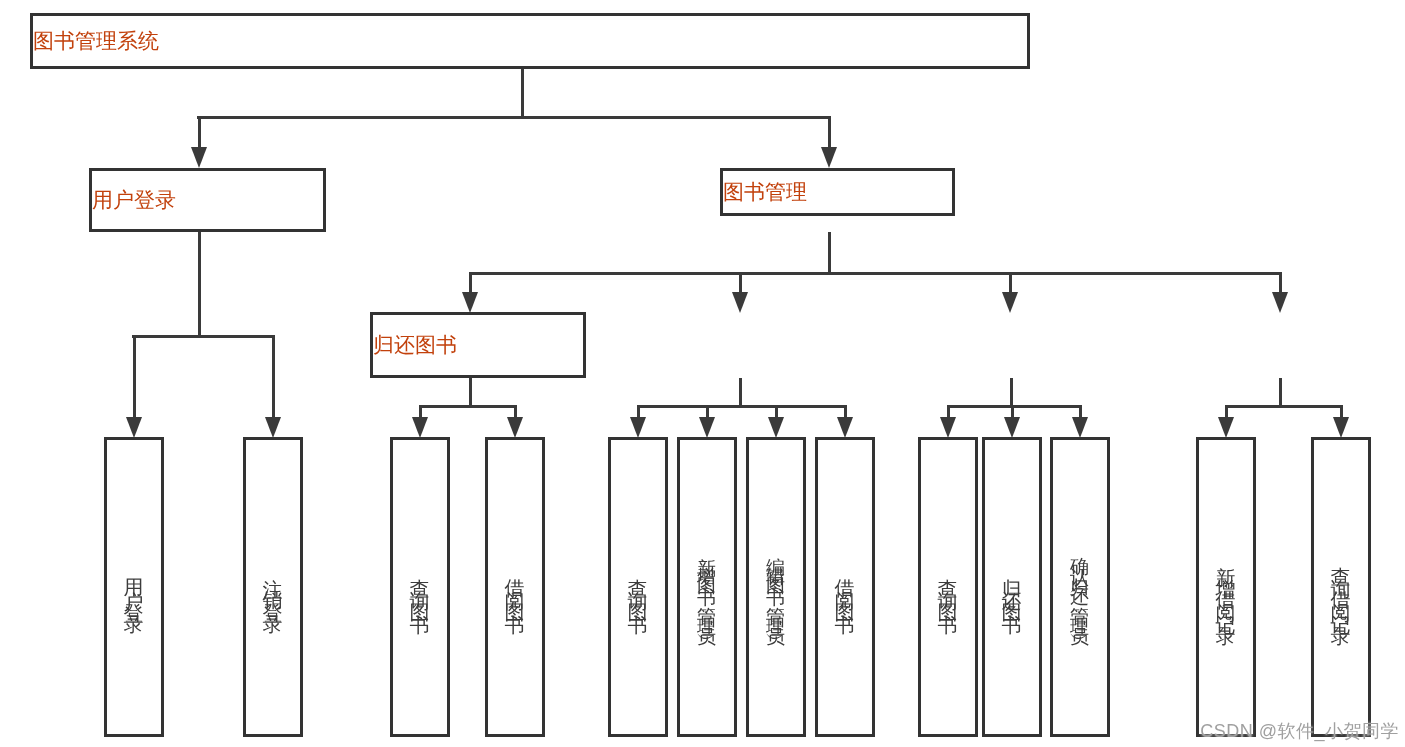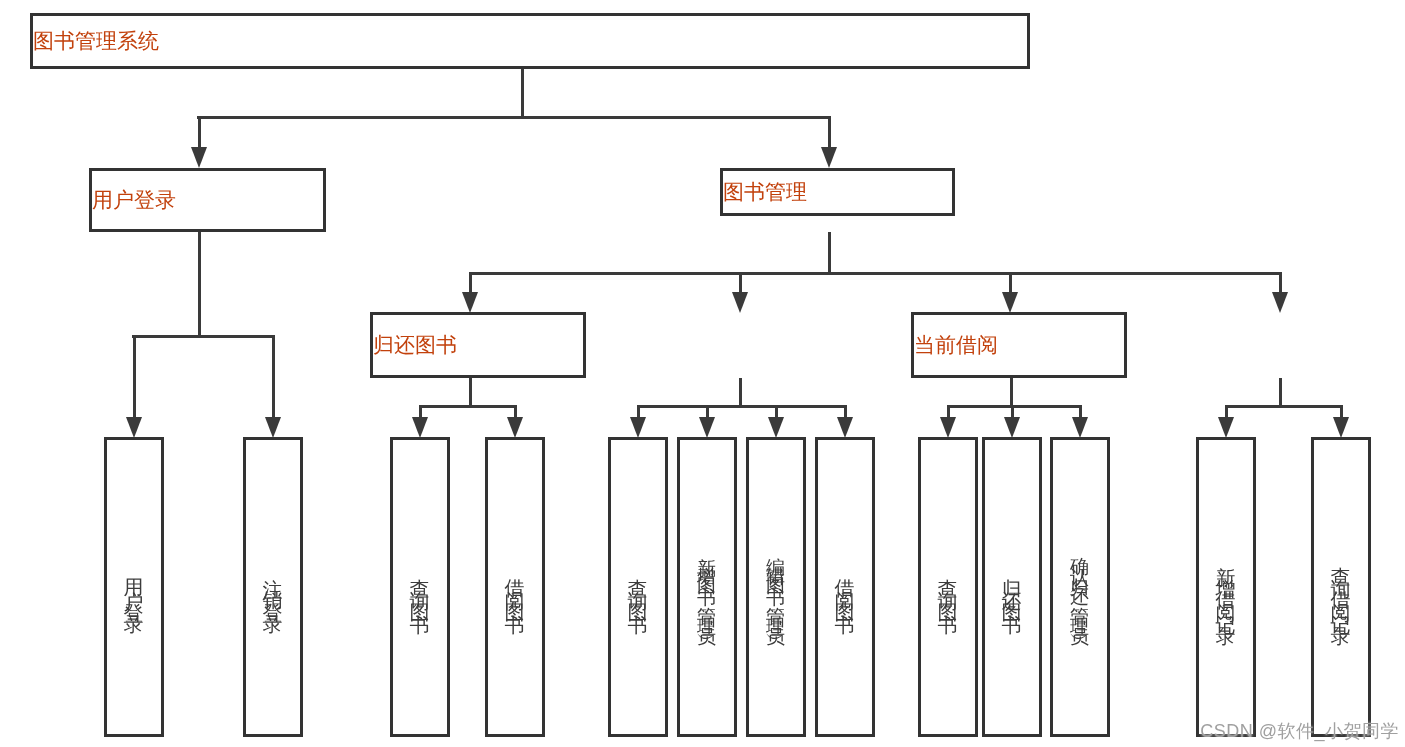--- a/index.html
+++ b/index.html
@@ -46,23 +46,20 @@
 
   <div class="box" style="left:81px;top:168px;width:237px;height:64px">
     <span>用户登录</span>
   </div>
   <div class="box" style="left:712px;top:168px;width:235px;height:48px">
     <span>图书管理</span>
   </div>
 
   <div class="box" style="left:362px;top:312px;width:216px;height:66px">
     <span>归还图书</span>
-  </div>
-  <div class="box" style="left:903px;top:312px;width:216px;height:66px">
-    <span>当前借阅</span>
   </div>
 
   <div class="vbox" style="left:104px">
     <span class="vtext">用户登录</span>
   </div>
   <div class="vbox" style="left:243px">
     <span class="vtext">注销登录</span>
   </div>
   <div class="vbox" style="left:390px">
     <span class="vtext">查询图书</span>

